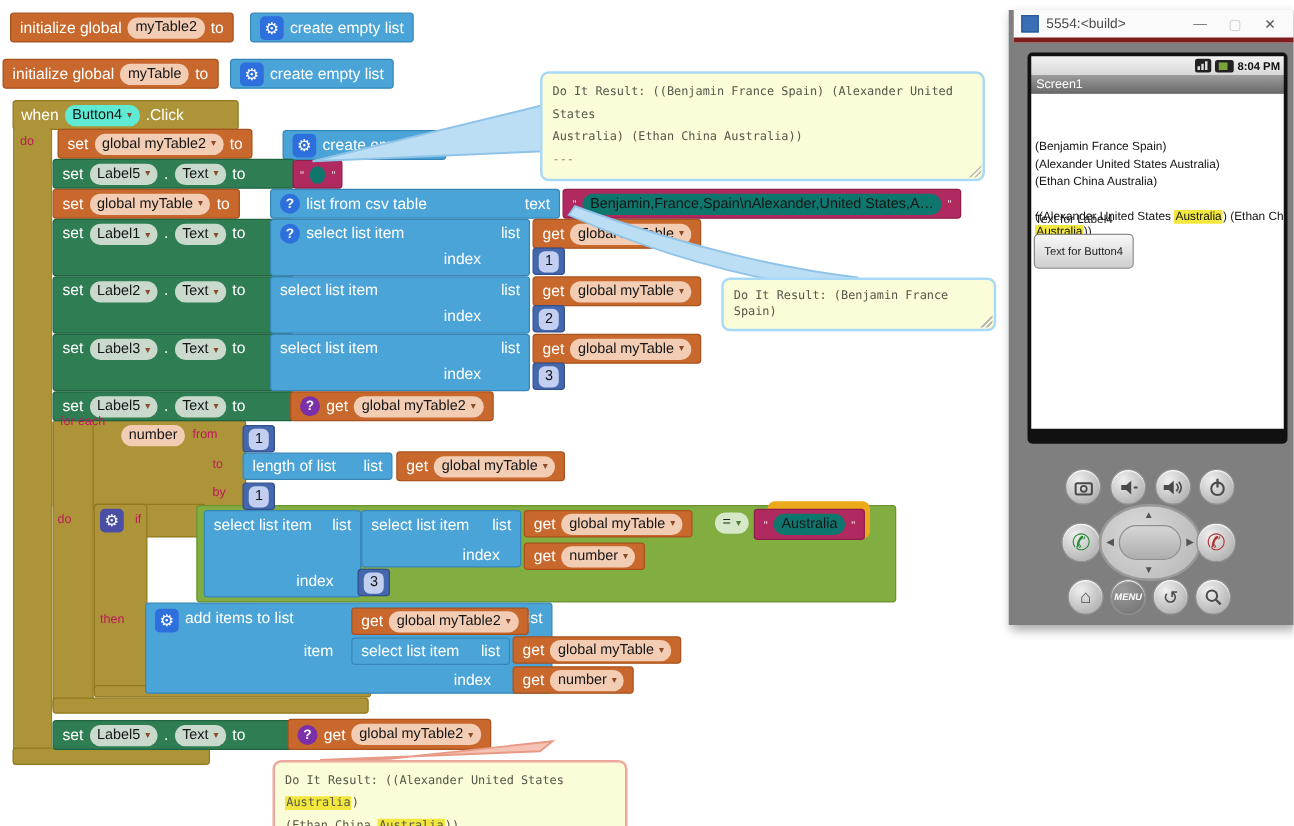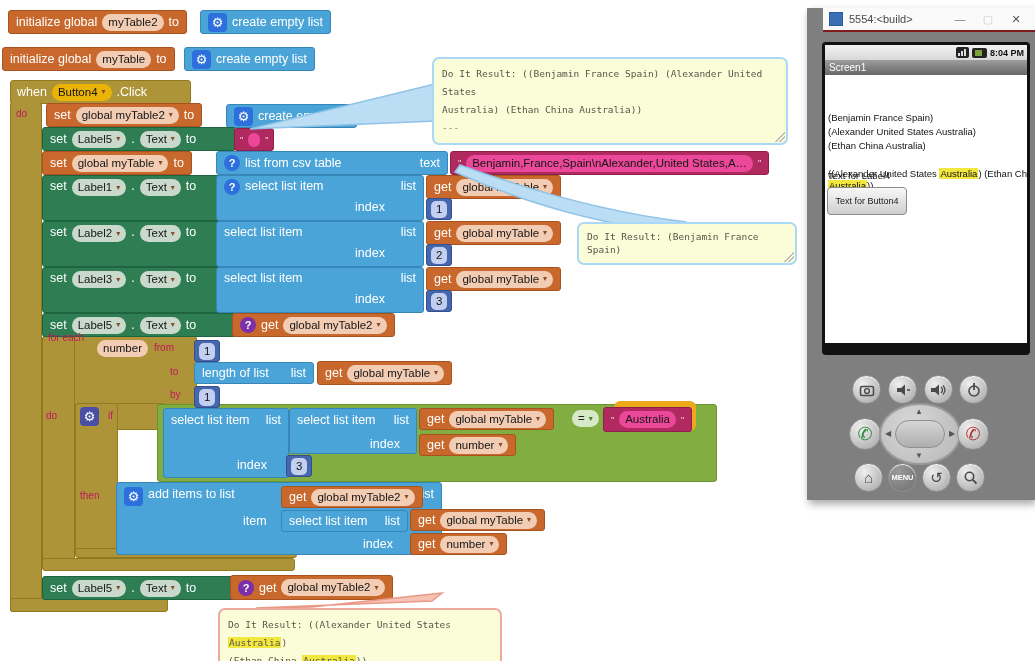--- a/index.html
+++ b/index.html
@@ -13,22 +13,22 @@
   .green{background:#2e7d53;border:1px solid #1f6440;}
   .blue{background:#4ba4d8;border:1px solid #3786b8;}
   .math{background:#4467ae;border:1px solid #334f8c;padding:0 4px;}
   .magenta{background:#b02a60;border:1px solid #8e1f4b;}
   .goldbox{position:absolute;background:#ae9438;border:1px solid #91791f;box-sizing:border-box;z-index:1;border-radius:3px;}
   .goldtx{position:absolute;color:#be185d;font-size:10px;z-index:3;white-space:nowrap;}
   .lgreen{position:absolute;background:#81ad41;border:1px solid #6b9431;box-sizing:border-box;border-radius:3px;z-index:1;}
   .pill{background:#f2ccb3;color:#151515;border-radius:9px;padding:0 6px;height:17px;display:inline-flex;
         align-items:center;gap:4px;font-size:11.5px;line-height:17px;}
   .gpill{background:#c9dacc;}
-  .kpill{background:#eab308;}
-  .tpill{background:#ec4899;}
+  .kpill{background:#5eead4;}
+  .tpill{background:#0f766e;}
   .npill{background:#c3cff0;border-radius:5px;padding:0 5px;}
   .epill{background:#d5e8c8;color:#222;}
   .dd{font-size:8px;color:#8a4a2a;line-height:1;}
   .gear{width:19px;height:19px;border-radius:4px;background:#2e6fde;color:#fff;display:inline-flex;
         align-items:center;justify-content:center;font-size:13px;flex:0 0 auto;}
   .gear.dark{background:#4a4fa5;}
   .qm{width:16px;height:16px;border-radius:50%;background:#2e6fde;color:#fff;font-size:11px;font-weight:bold;
       display:inline-flex;align-items:center;justify-content:center;flex:0 0 auto;}
   .qm.purple{background:#7b2fa8;}
   .qt{font-size:9px;opacity:.85;}
@@ -39,21 +39,21 @@
   
   .bubble{position:absolute;background:#fbfdd8;border:2px solid #a9d9f7;border-radius:7px;z-index:6;
           font-family:"DejaVu Sans Mono",monospace;font-size:9.5px;color:#56564a;padding:6px 8px;line-height:1.9;}
   .bubble.pinkb{border-color:#efa89e;}
   .handle{position:absolute;right:1px;bottom:1px;width:10px;height:10px;
           background:linear-gradient(135deg,transparent 50%,#bbb 50%,#bbb 60%,transparent 60%,transparent 70%,#bbb 70%,#bbb 80%,transparent 80%);}
 
   
   #emu{position:absolute;left:807px;top:8px;width:228px;height:492px;background:#7f7f7f;z-index:10;
        box-shadow:2px 4px 8px rgba(0,0,0,.35);}
-  #emu .titlebar{position:absolute;left:16px;top:0;right:0;height:22px;background:#fafafa;border-bottom:2px solid #7f1d1d;
+  #emu .titlebar{position:absolute;left:4px;top:0;right:0;height:22px;background:#fafafa;border-bottom:4px solid #7f1d1d;
        display:flex;align-items:center;padding:0 6px;gap:6px;font-size:11px;color:#4a4a4a;}
   .winbtn{width:26px;text-align:center;color:#777;font-size:11px;cursor:default;}
   .appico{width:12px;height:12px;background:#3b6fb5;border:1px solid #2a5a99;display:inline-block;}
   .bezel{position:absolute;left:15px;top:34px;width:208px;height:313px;background:#111;border-radius:4px;padding:3px;box-sizing:border-box;}
   .statusbar{height:15px;background:linear-gradient(#f2f2f2,#d8d8d8);display:flex;align-items:center;justify-content:flex-end;
        gap:3px;padding:0 3px;font-size:9px;font-weight:bold;color:#111;}
   .sig{width:13px;height:11px;background:#222;border-radius:2px;position:relative;}
   .sig i{position:absolute;bottom:2px;width:2px;background:#dcdcdc;}
   .batt{width:15px;height:10px;background:#222;border-radius:2px;position:relative;}
   .batt i{position:absolute;left:3px;top:2px;width:7px;height:6px;background:#7aa33a;}
@@ -64,21 +64,21 @@
   .androidbtn{position:absolute;left:2px;top:112px;width:78px;height:26px;background:linear-gradient(#f8f8f8,#cfcfcf);
        border:1px solid #8a8a8a;border-radius:4px;font-size:9px;color:#222;display:flex;align-items:center;justify-content:center;}
   .ctl{position:absolute;border-radius:50%;background:radial-gradient(circle at 35% 30%,#efefef,#b9b9b9 70%,#a5a5a5);
        border:1px solid #8f8f8f;display:flex;align-items:center;justify-content:center;color:#4a4a4a;box-shadow:inset 0 1px 1px #fff;}
   .dpad{position:absolute;left:72px;top:395px;width:78px;height:58px;border-radius:50%;
        background:radial-gradient(circle at 40% 35%,#d9d9d9,#b5b5b5);border:2px solid #999;}
   .dpad .c{position:absolute;left:14px;top:15px;width:48px;height:26px;border-radius:14px;
        background:linear-gradient(#d6d6d6,#aeaeae);border:1px solid #909090;}
   .dpad span{position:absolute;font-size:8px;color:#555;}
   .phone{font-size:18px;line-height:1;}
-  .menu-txt{font-size:7.5px;font-weight:bold;color:#fff;}
+  .menu-txt{font-size:7.5px;font-weight:bold;color:#fff;font-style:italic;}
 
   
   #arrows{position:absolute;left:0;top:0;z-index:5;pointer-events:none;}
 </style>
 </head>
 <body>
 
 <div id="canvas">
 
   <div class="goldbox" style="left:10px;top:80px;width:181px;height:24px;"></div>

